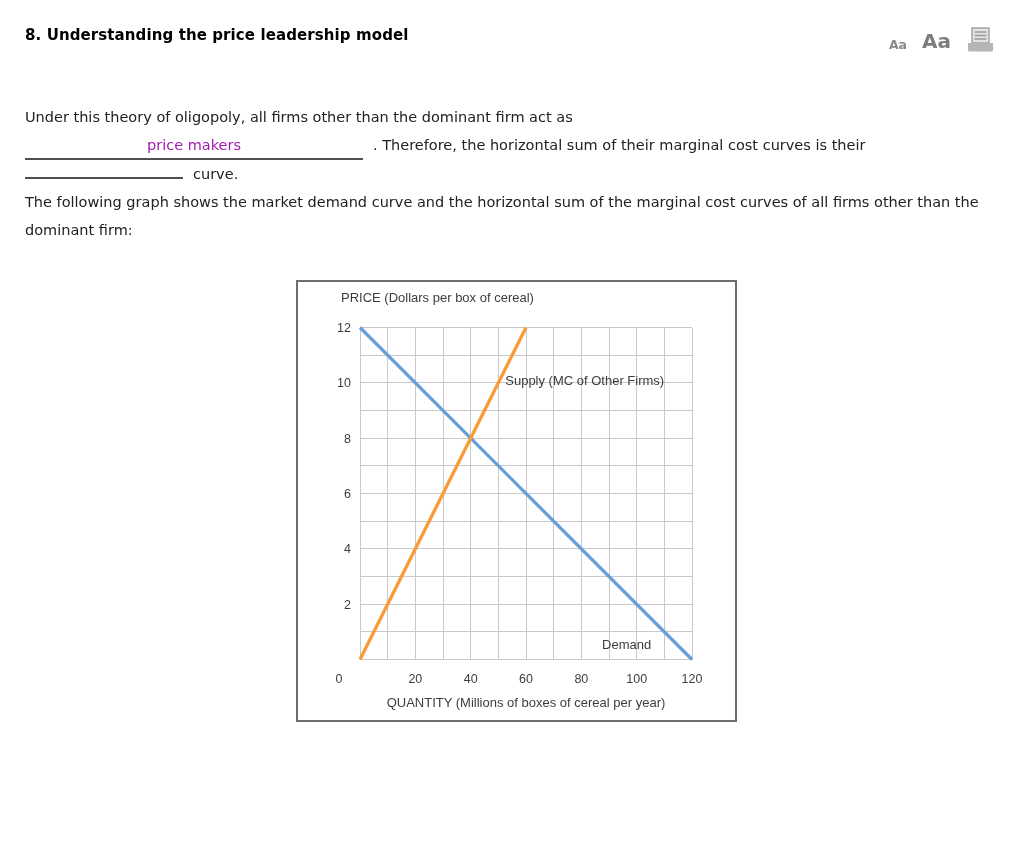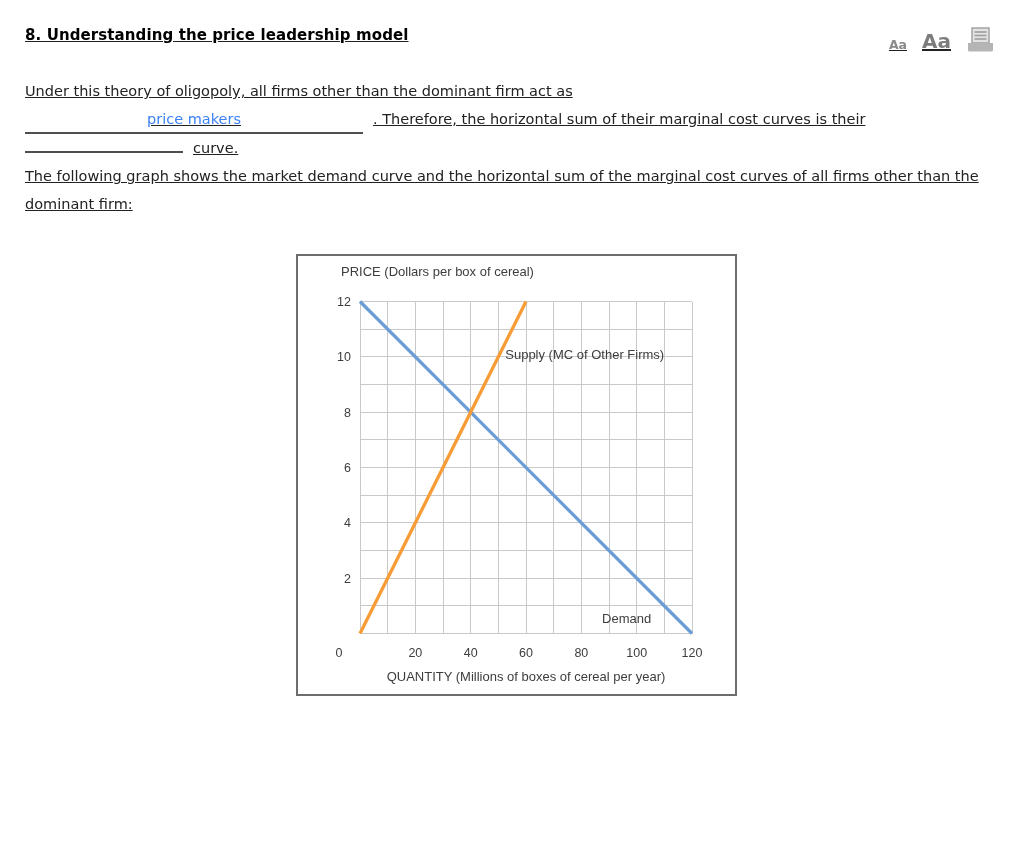--- a/index.html
+++ b/index.html
@@ -1,36 +1,36 @@
 <!DOCTYPE html>
 <html><head>
 <meta charset="utf-8">
 <style>
   html, body { margin:0; padding:0; background:#ffffff; }
   body {
     width:1024px; height:858px; overflow:hidden;
     font-family:"DejaVu Sans", "Liberation Sans", sans-serif;
     color:#222222; font-size:14.5px;
   }
-  .page { padding:24px 25px 8px 25px;text-decoration:underline; }
+  .page { padding:24px 25px 8px 25px; }
 
   .header-row { display:flex; justify-content:space-between; align-items:flex-start; }
   h1.title { font-size:15px; font-weight:bold; color:#000; margin:2px 0 0 0; letter-spacing:0.1px; }
   .header-tools { display:flex; align-items:flex-end; gap:15px; margin-top:0; padding-right:4px; }
   .aa-small { font-size:12.5px; font-weight:bold; color:#8a8a8a; line-height:1; cursor:pointer; }
   .aa-large { font-size:20px; font-weight:bold; color:#7d7d7d; line-height:1; cursor:pointer; }
   .printer { line-height:0; cursor:pointer; position:relative; top:2px; }
 
   p.body-par { margin:0; line-height:28px; max-width:985px; }
   .intro-par { margin-top:30px; }
-  .fillin { margin-top:26px; line-height:28px; }
+  .fillin { margin-top:52px; line-height:28px; }
   .fill-row { display:flex; align-items:baseline; }
   .blank {
     display:inline-block; border-bottom:2px solid #4f4f4f;
-    text-align:center; line-height:26px; color:#3b82f6;
+    text-align:center; line-height:26px; color:#a21caf;
   }
   .blank-1 { width:338px; }
   .blank-2 { width:158px; }
   .after-blank { margin-left:10px; }
 
   .graph-par { margin-top:56px; }
 
   .chart-box {
     box-sizing:border-box;
     width:441px; height:442px;

